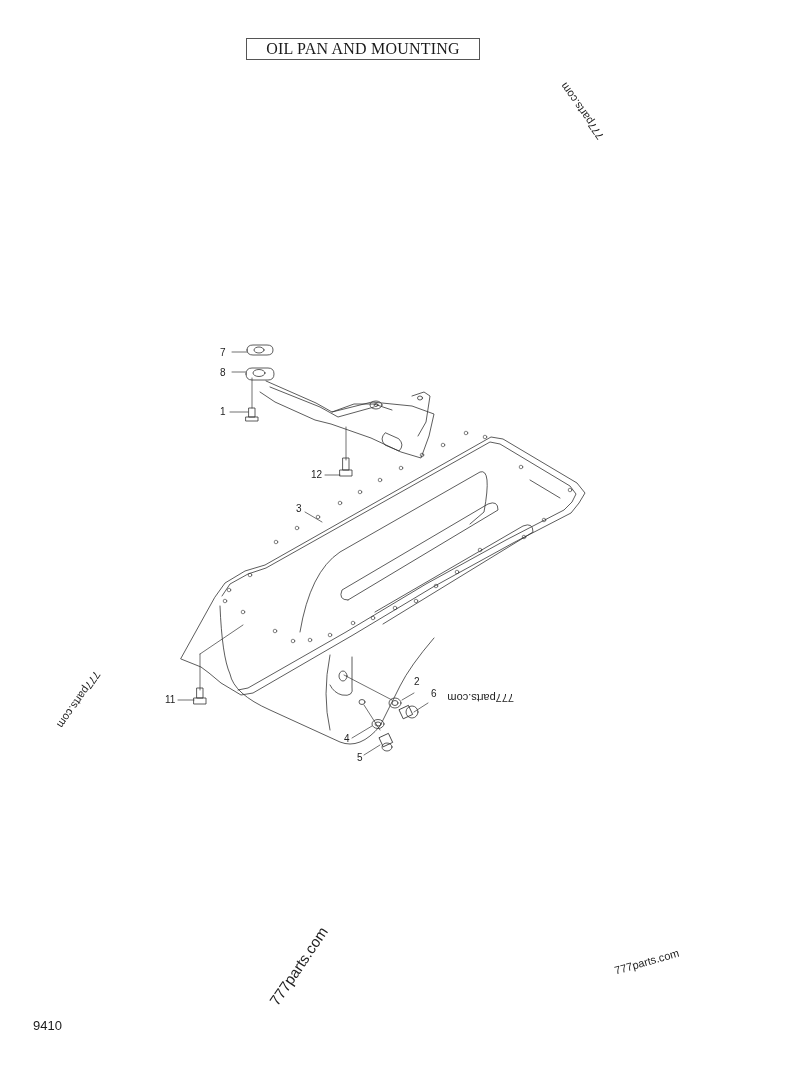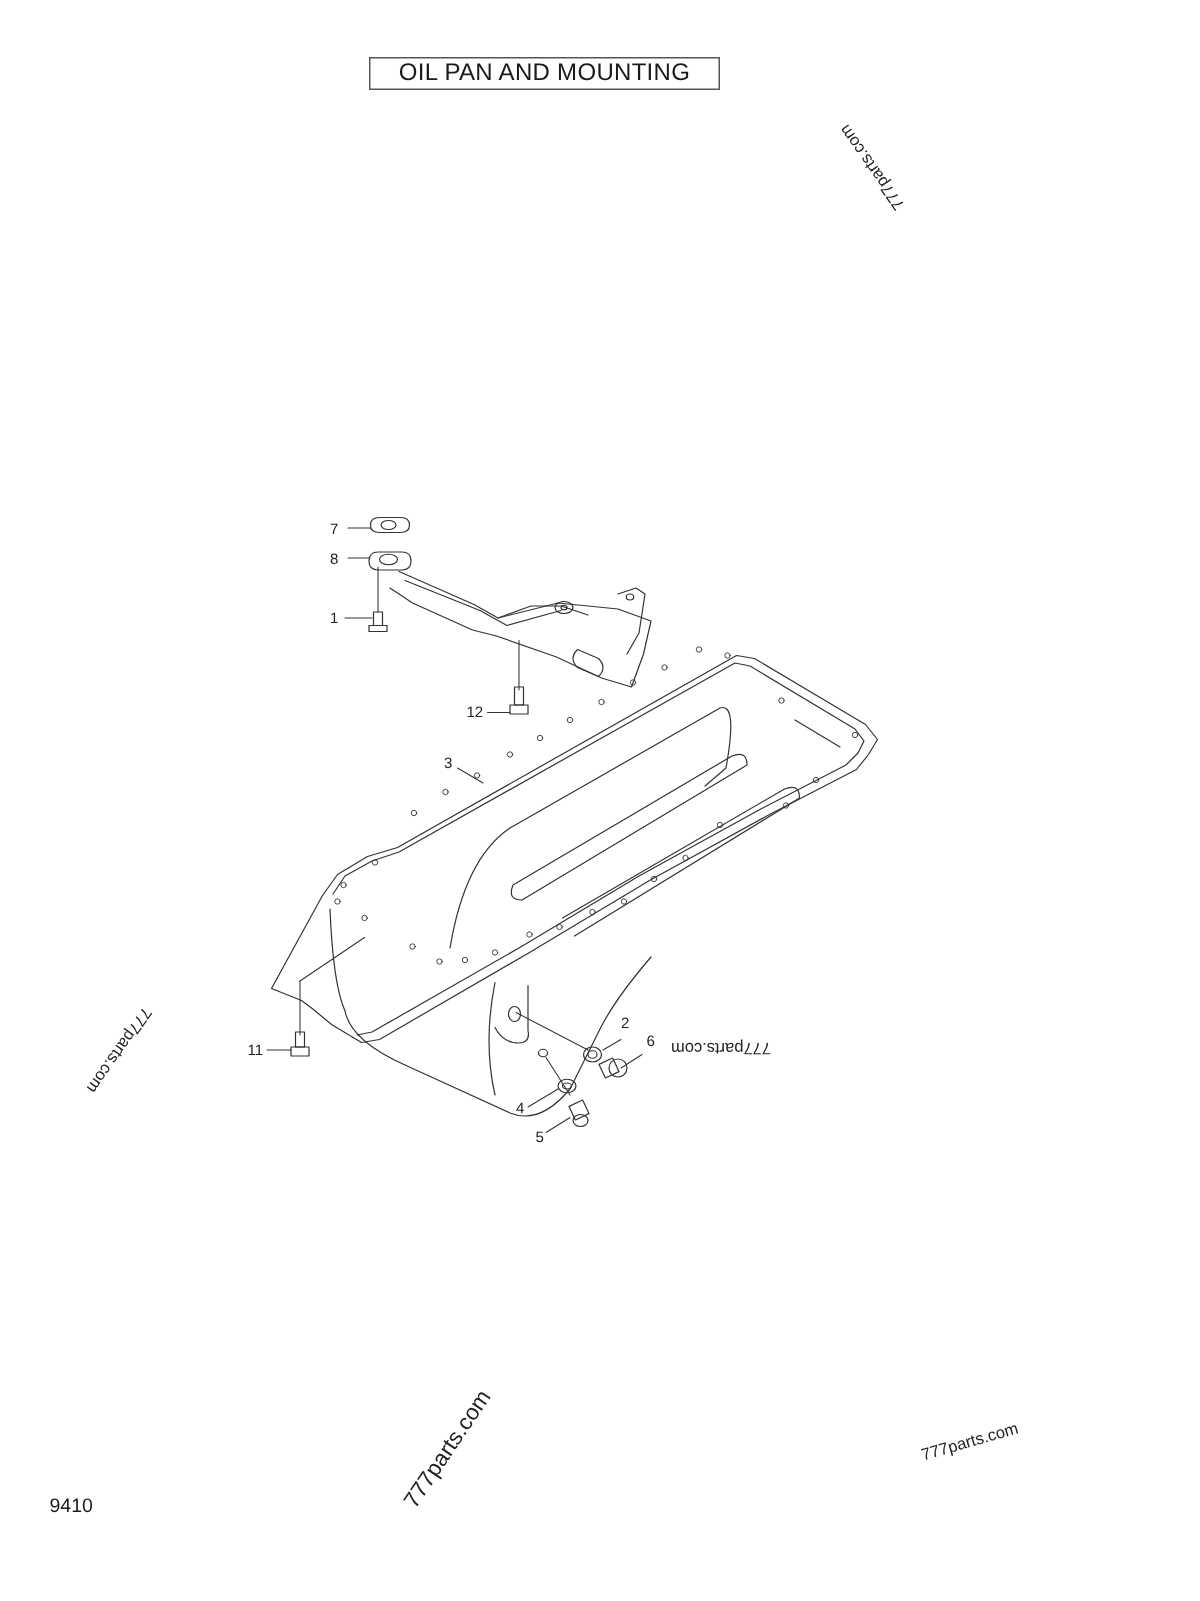--- a/index.html
+++ b/index.html
@@ -1,18 +1,18 @@
 <!DOCTYPE html>
 <html><head>
   <meta charset="utf-8">
   <style>
     html, body { margin:0; padding:0; background:#ffffff; }
     body { width:800px; height:1067px; position:relative; overflow:hidden; font-family:"Liberation Sans", sans-serif; color:#1a1a1a; }
-    .title-box { position:absolute; left:246px; top:38px; width:234px; height:22px; border:1px solid #555; box-sizing:border-box; display:flex; align-items:center; justify-content:center; font-size:16px; letter-spacing:0.2px; }
-    .page-num { position:absolute; left:33px; top:996px; font-size:13px;text-align:right; }
+    .title-box { position:absolute; left:246px; top:38px; width:234px; height:22px; border:1px solid #555; box-sizing:border-box; display:flex; align-items:center; justify-content:center; font-size:16px; letter-spacing:0.2px;font-family:Liberation Serif, serif; }
+    .page-num { position:absolute; left:33px; top:1018px; font-size:13px;text-align:right; }
     .wm { position:absolute; font-size:11px; color:#222; white-space:nowrap; transform-origin:0 0; }
     .wm-big { font-size:15px; }
     svg.drawing { position:absolute; left:0; top:0; }
     .callout { font-family:"Liberation Sans", sans-serif; font-size:10px; fill:#222; }
   </style>
 </head>
 <body>
 
 <div class="title-box">OIL PAN AND MOUNTING</div>
 

